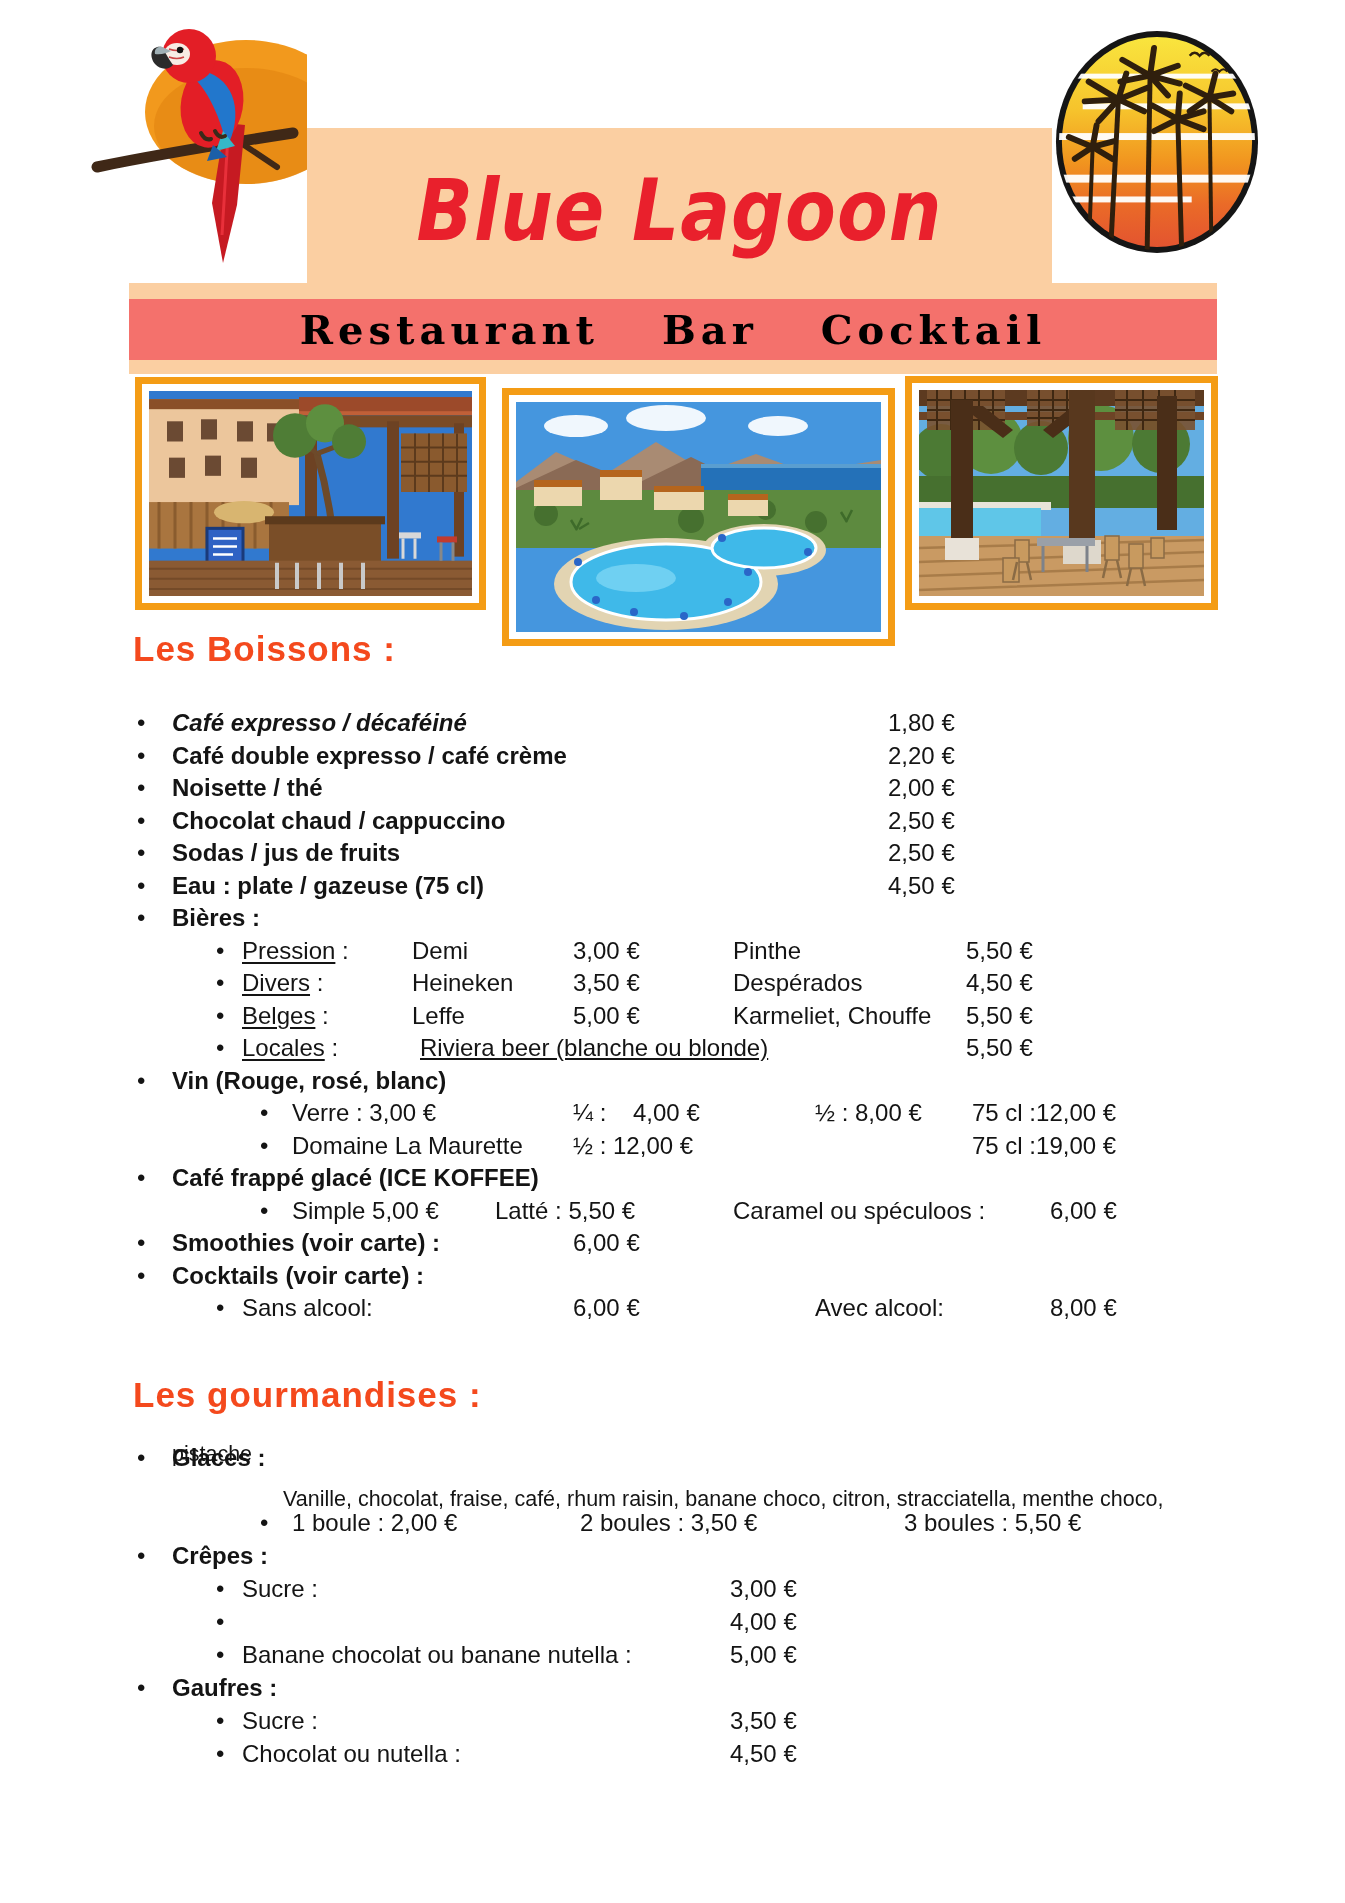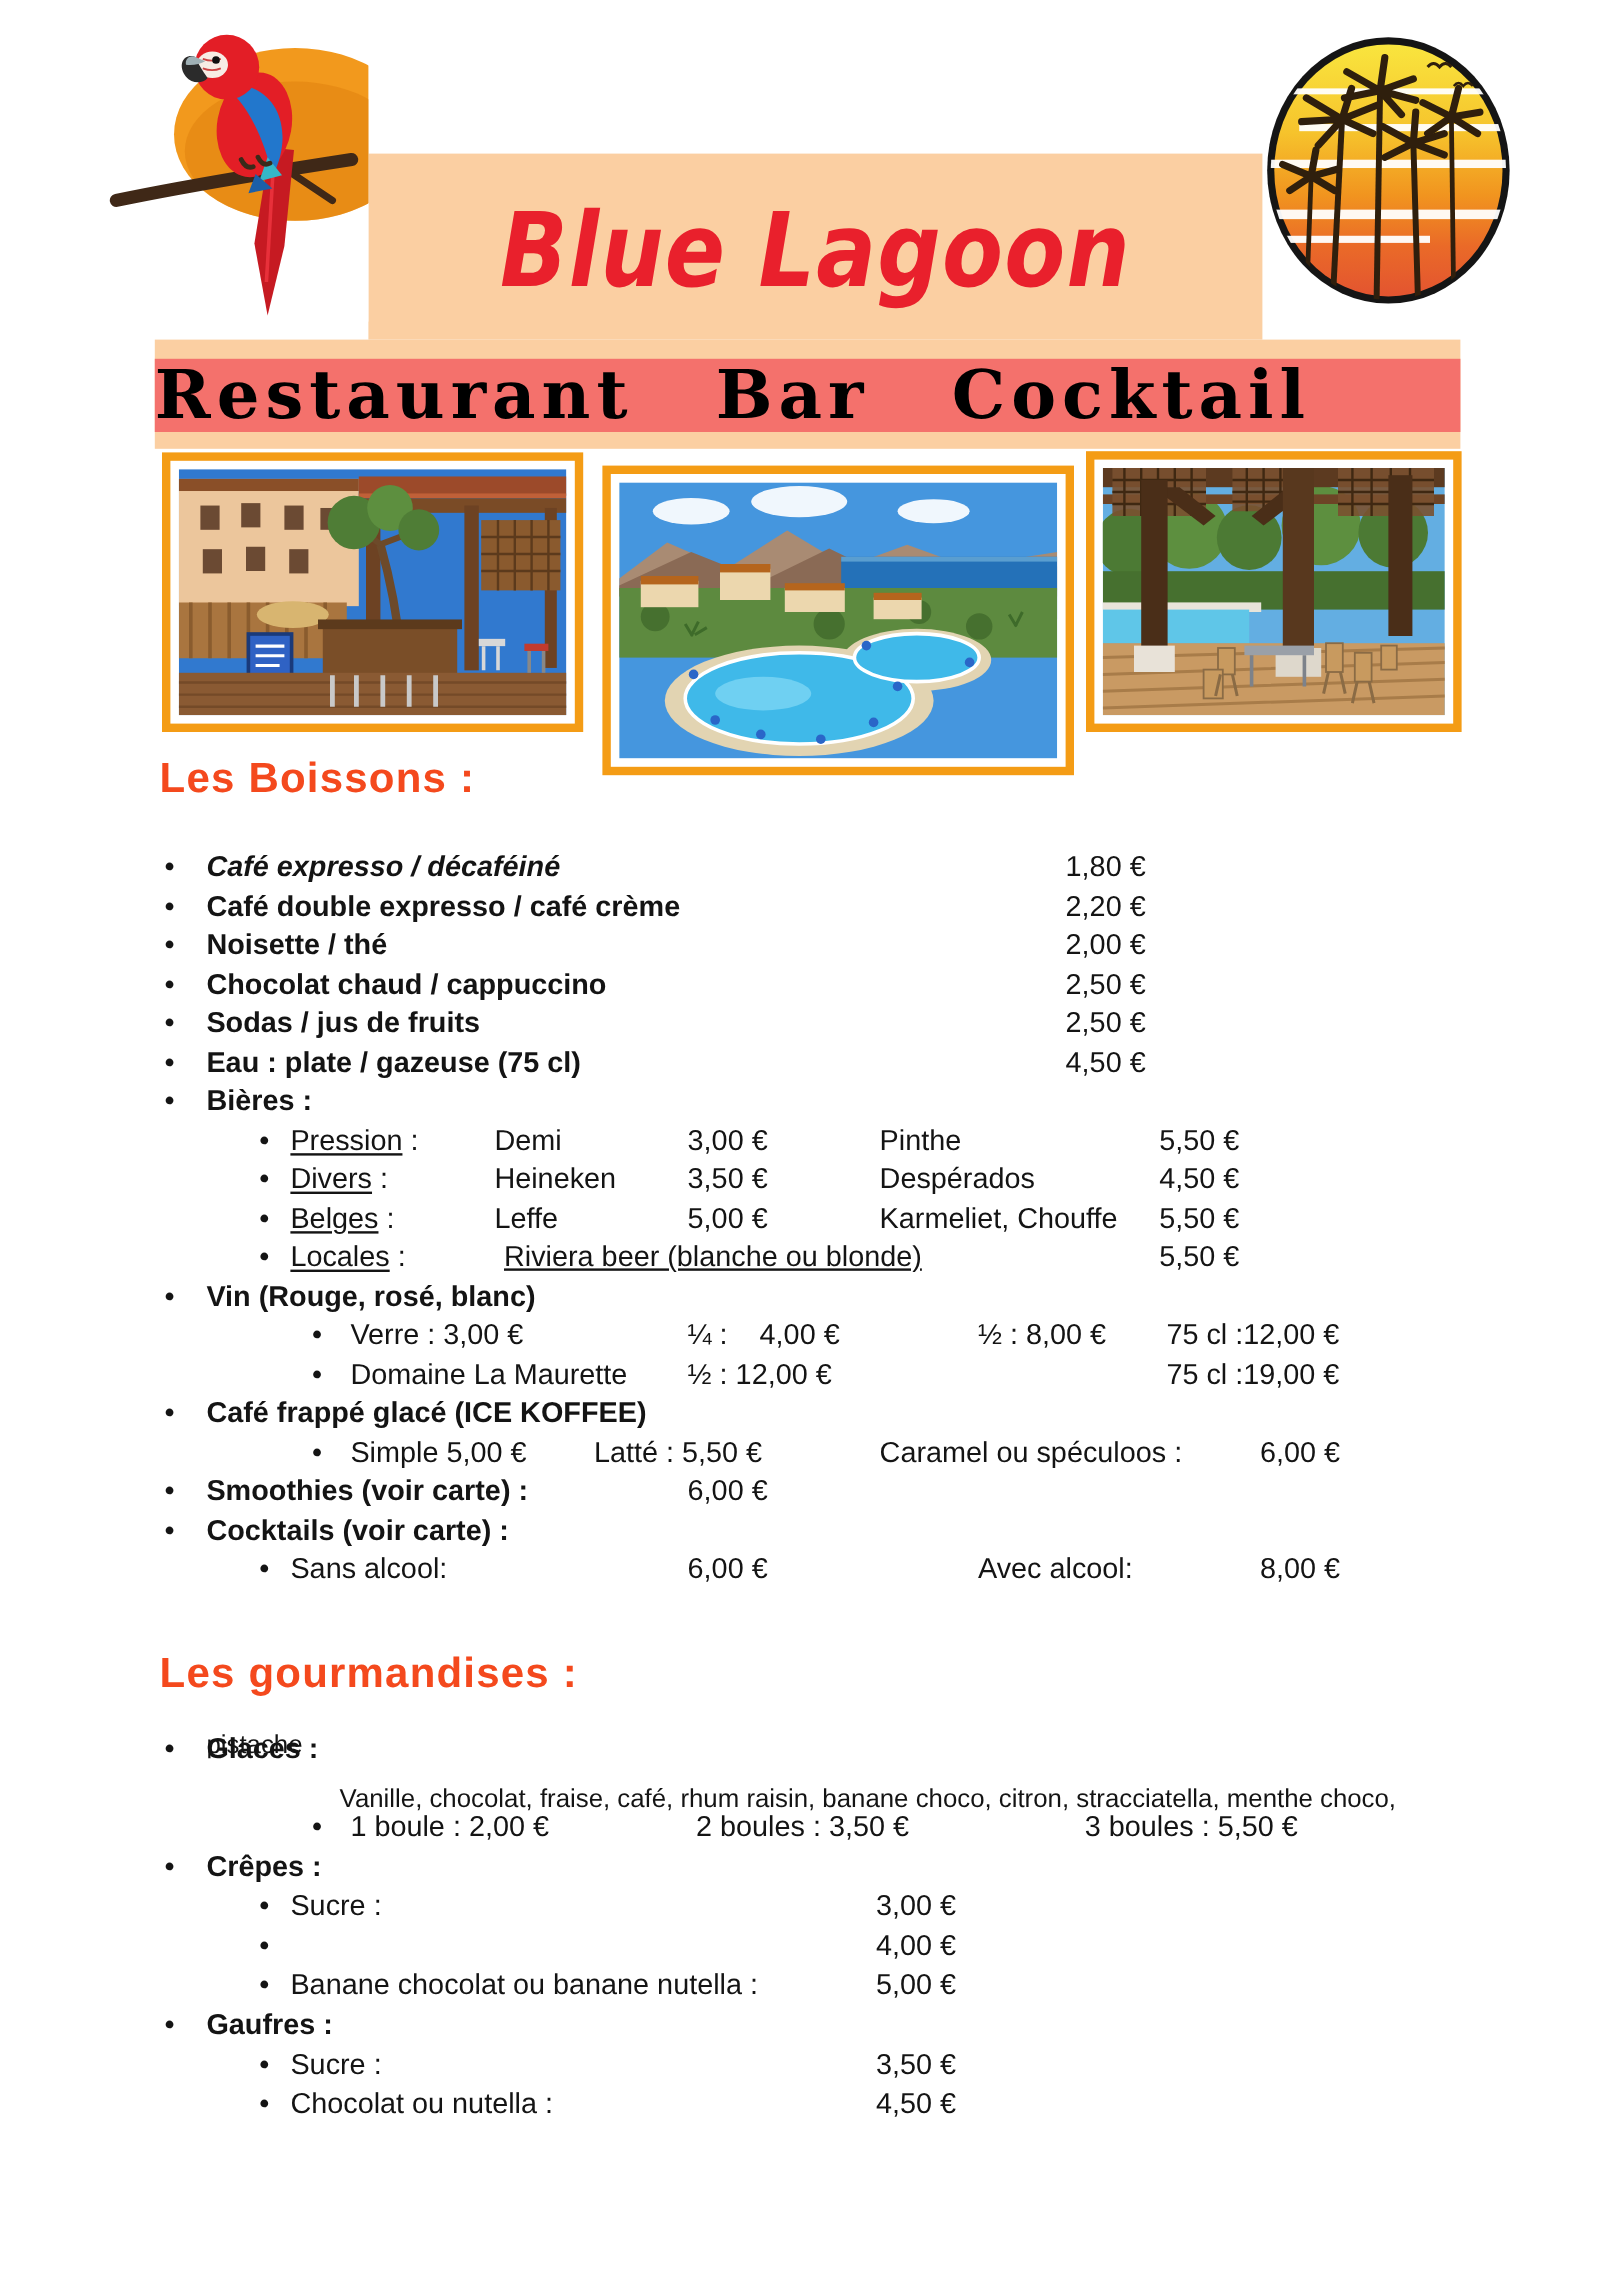--- a/index.html
+++ b/index.html
@@ -4,23 +4,23 @@
 <style>
   html,body{margin:0;padding:0;background:#ffffff;}
   #page{position:relative;width:1345px;height:1903px;background:#ffffff;
         font-family:"Liberation Sans",sans-serif;overflow:hidden;}
   .abs{position:absolute;}
 
   
   #peach-a{left:307px;top:128px;width:745px;height:155px;background:#fbcfa2;}
   #peach-b{left:129px;top:283px;width:1088px;height:91px;background:#fbcfa2;}
   #banner{left:129px;top:299px;width:1088px;height:61px;background:#f4716c;}
-  #banner-text{display:block;width:100%;height:50px;line-height:61px;text-align:left;
+  #banner-text{display:block;width:100%;height:50px;line-height:61px;text-align:center;
 span    color:#ffffff;font-family:"DejaVu Serif",serif;font-weight:bold;
-    font-size:56px;letter-spacing:5px;word-spacing:44px;}
+    font-size:40px;letter-spacing:5px;word-spacing:44px;}
   #title{left:307px;top:158px;width:745px;height:118px;line-height:118px;text-align:center;
     color:#e9202c;font-family:"DejaVu Sans",sans-serif;font-style:oblique;font-weight:bold;
     font-size:74px;letter-spacing:1px;transform:scaleY(1.16);transform-origin:50% 90%;}
 
   #parrot-box{left:85px;top:5px;width:222px;height:263px;background:#ffffff;}
   #palm-logo{left:1053px;top:28px;width:208px;height:228px;}
 
   
   .photo-frame{background:#f49c15;padding:7px;box-sizing:border-box;}
   .photo-mat{background:#ffffff;padding:7px;width:100%;height:100%;box-sizing:border-box;}

